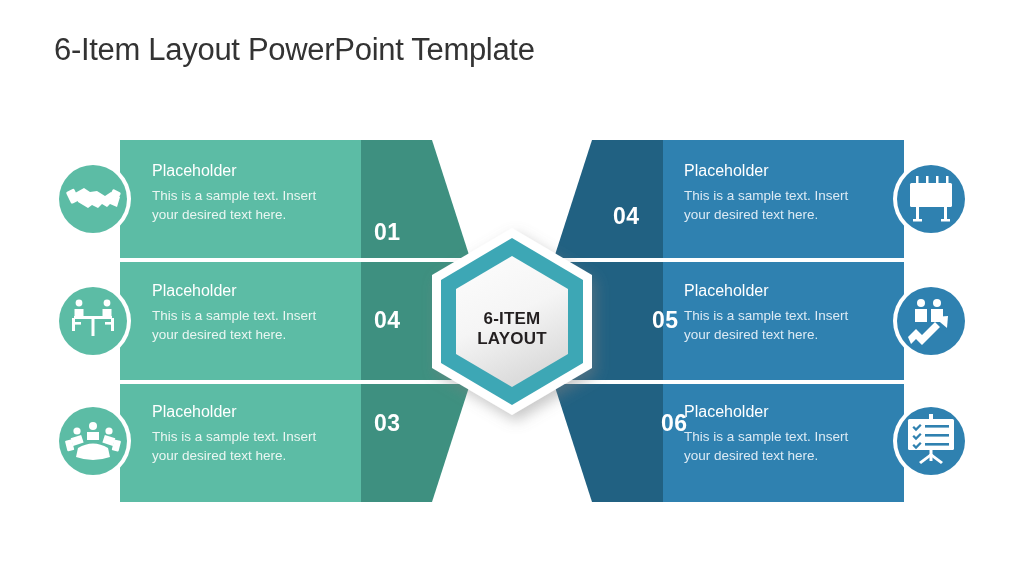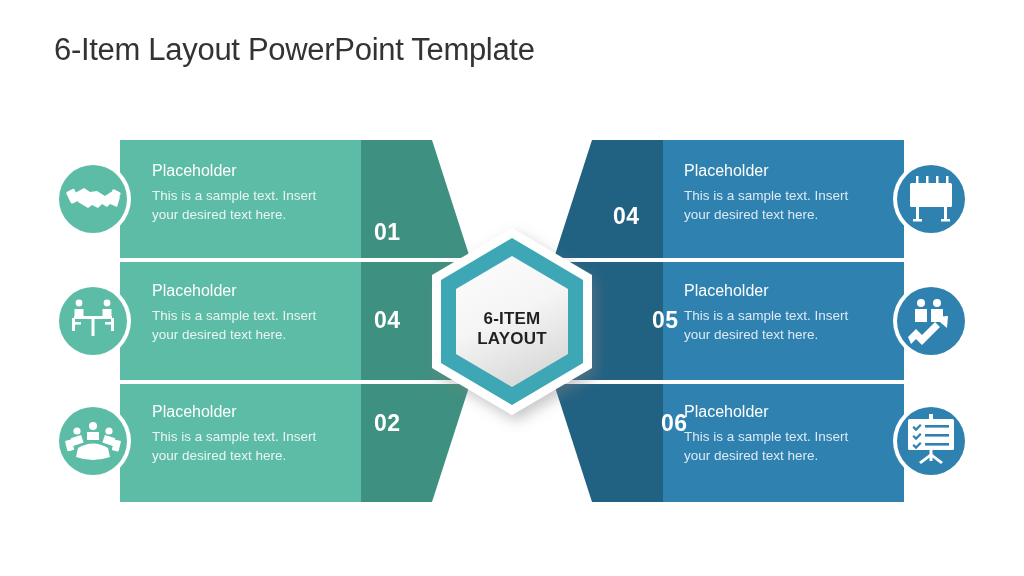--- a/index.html
+++ b/index.html
@@ -211,21 +211,21 @@
   <div class="item-text left" style="left:152px;top:282px;">
     <div class="ph-title">Placeholder</div>
     <div class="ph-body">This is a sample text. Insert your desired text here.</div>
   </div>
   <div class="num" style="left:374px;top:307px;">04</div>
 
   <div class="item-text left" style="left:152px;top:403px;">
     <div class="ph-title">Placeholder</div>
     <div class="ph-body">This is a sample text. Insert your desired text here.</div>
   </div>
-  <div class="num" style="left:374px;top:410px;">02</div>
+  <div class="num" style="left:374px;top:410px;">03</div>
 
   <div class="item-text right" style="left:684px;top:162px;">
     <div class="ph-title">Placeholder</div>
     <div class="ph-body">This is a sample text. Insert your desired text here.</div>
   </div>
   <div class="num" style="left:613px;top:203px;">04</div>
 
   <div class="item-text right" style="left:684px;top:282px;">
     <div class="ph-title">Placeholder</div>
     <div class="ph-body">This is a sample text. Insert your desired text here.</div>

